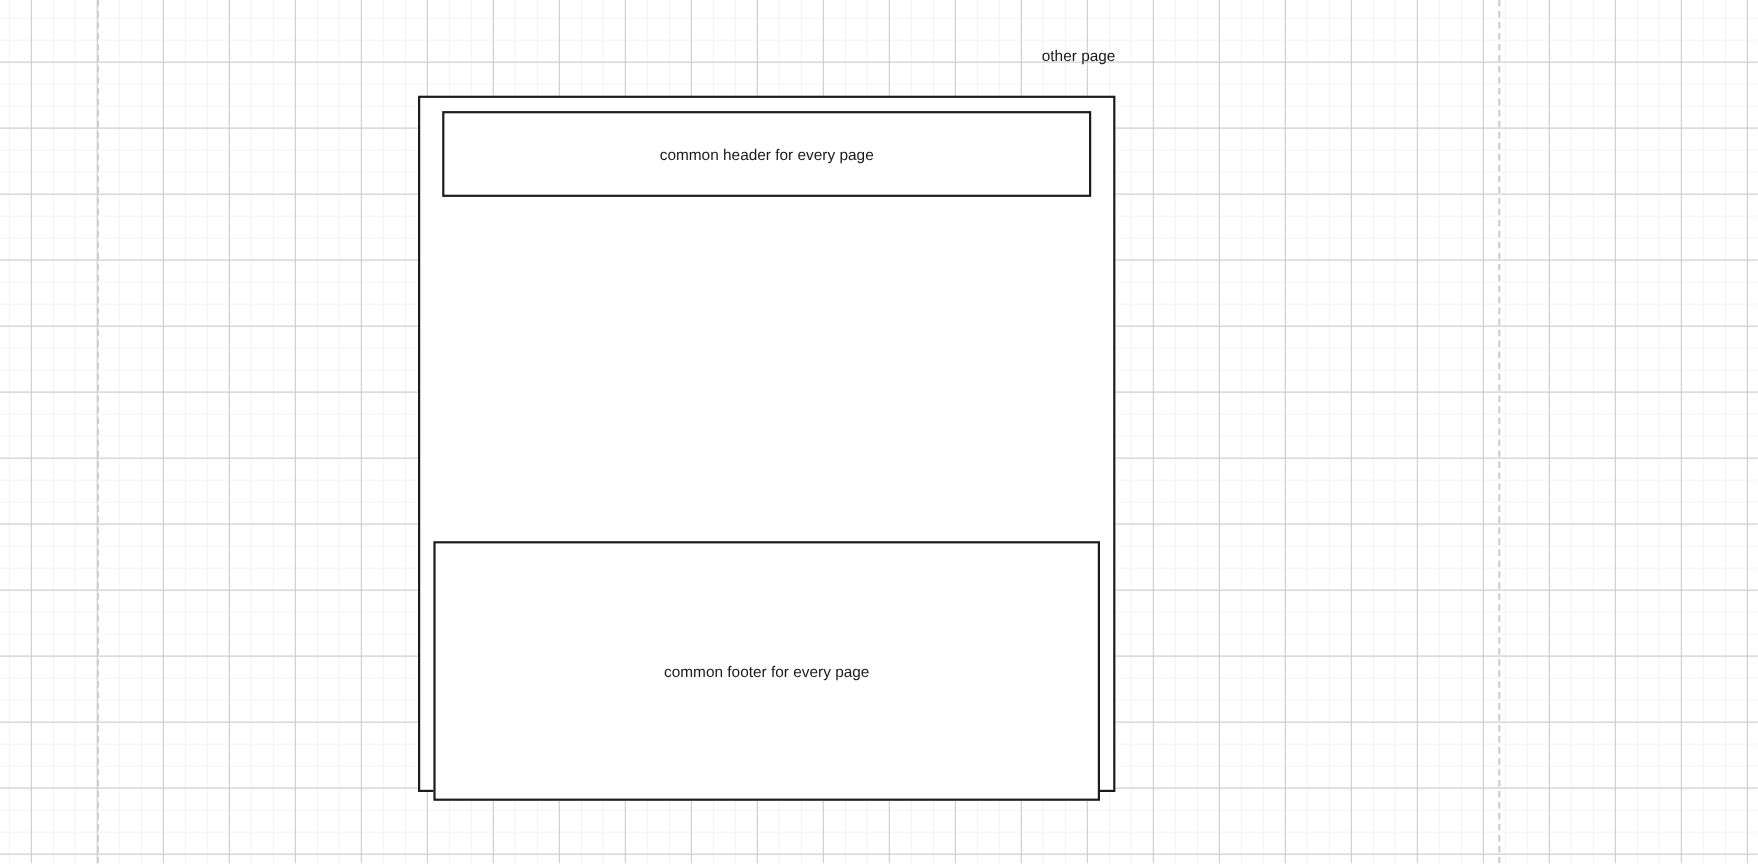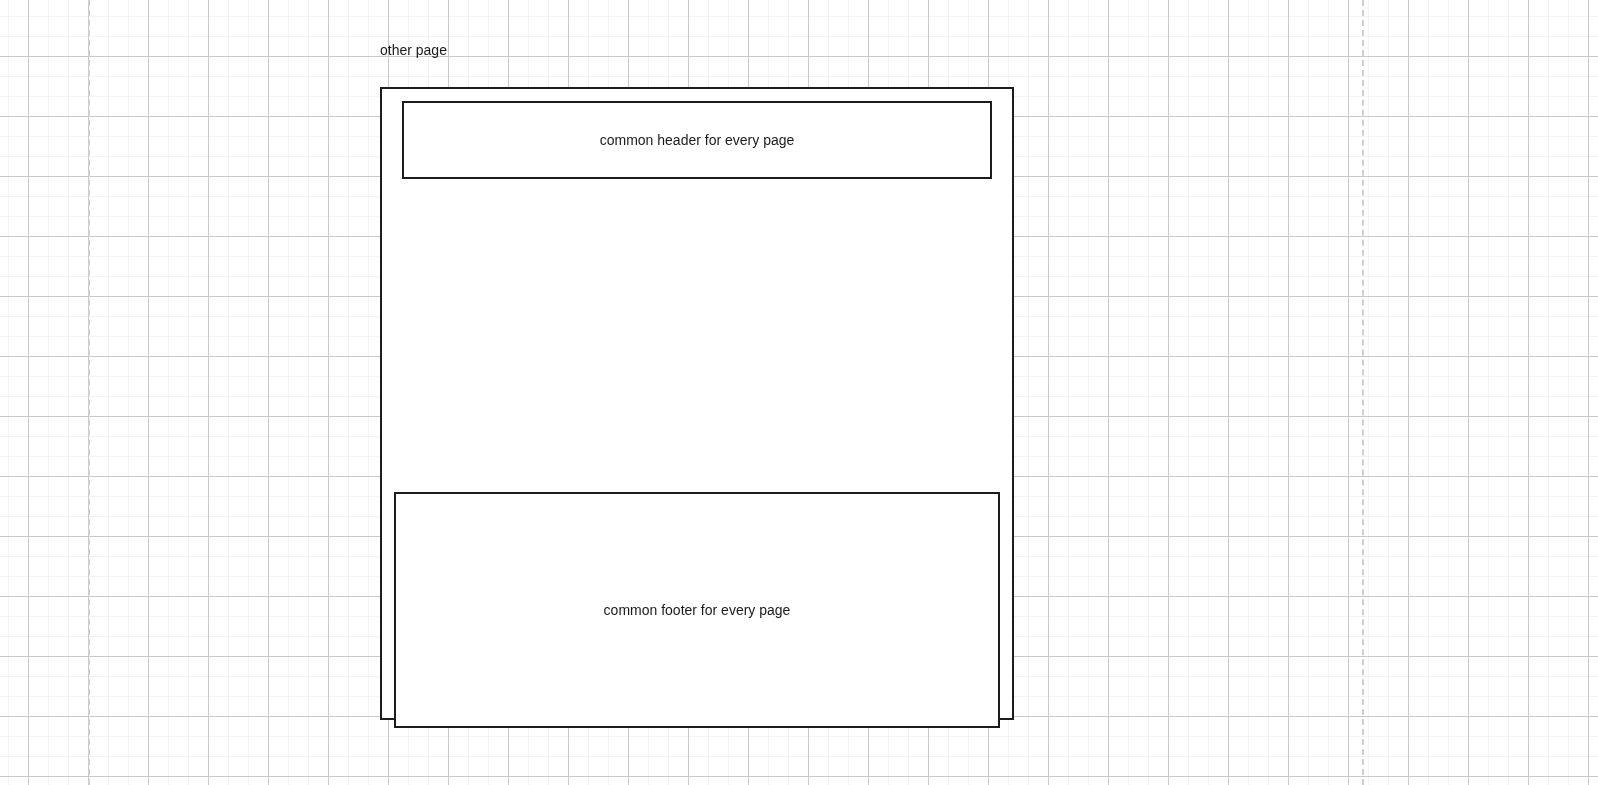--- a/index.html
+++ b/index.html
@@ -52,21 +52,21 @@
   }
   #guide-left  { left: 88px; }
   #guide-right { left: 1362px; }
 
   
   #page-title {
     position: absolute;
     left: 380px;
     top: 40px;
     width: 634px;
-    text-align: left;
+    text-align: right;
     font-size: 14px;
     line-height: 20px;
     color: #1a1a1a;
     white-space: nowrap;
   }
 
   
   #page-container {
     position: absolute;
     left: 380px;

